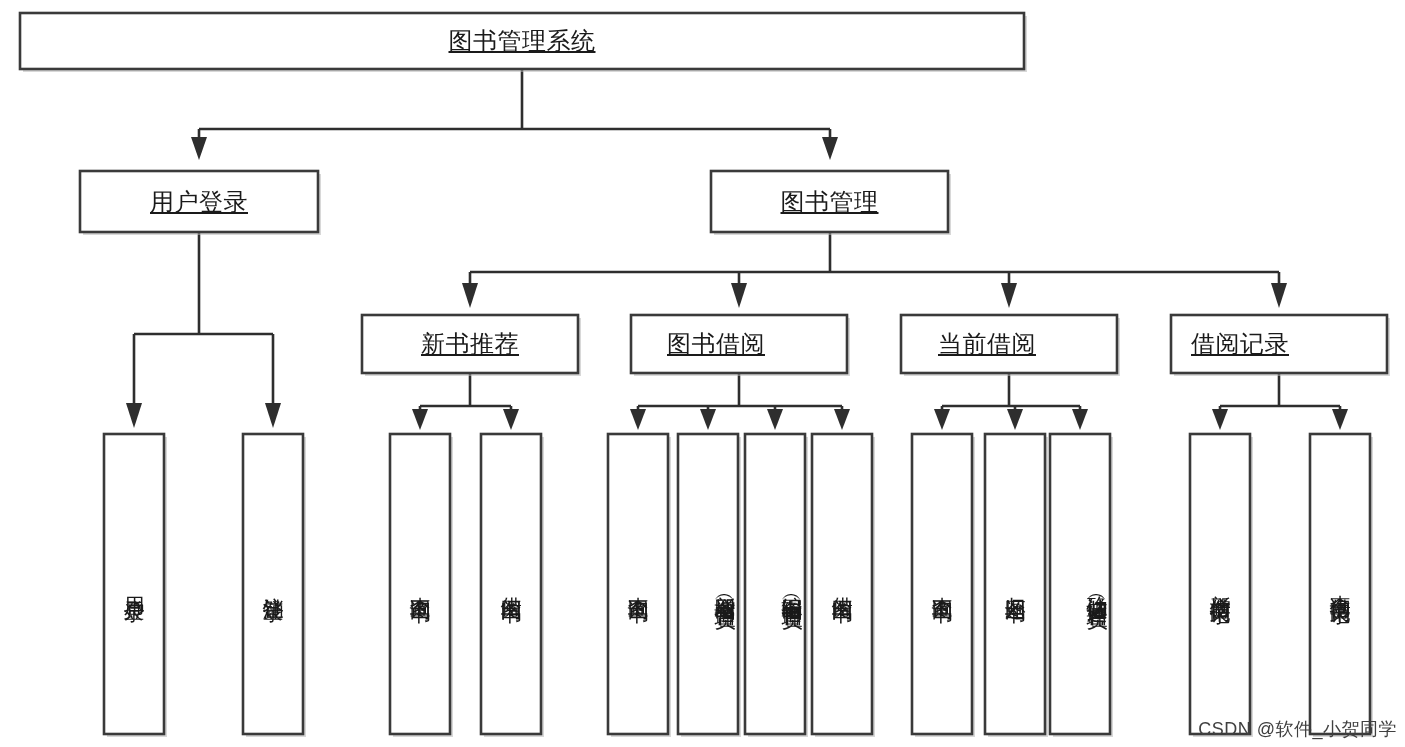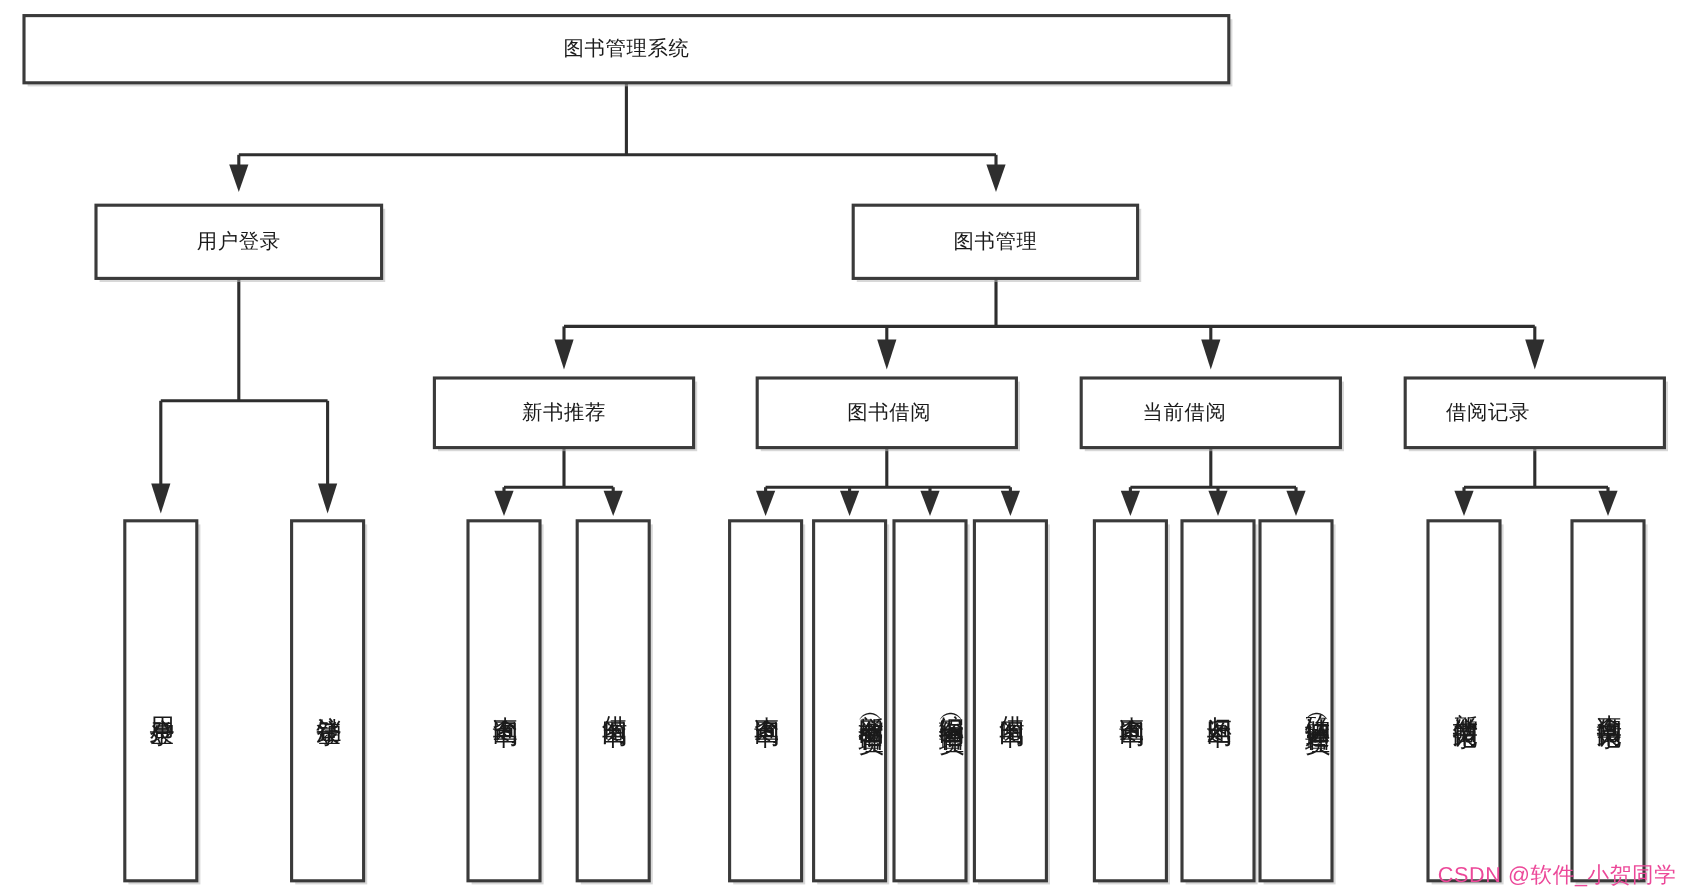--- a/index.html
+++ b/index.html
@@ -48,38 +48,39 @@
     position: absolute;
     display: flex;
     align-items: center;
     justify-content: center;
     color: #1a1a1a;
     font-family: "Liberation Sans", "DejaVu Sans", sans-serif;
     pointer-events: none;
     box-sizing: border-box;
   }
   .label-h {
-    font-size: 17px;
+    font-size: 24px;
     line-height: 1.15;
     letter-spacing: 0.5px;
+    text-decoration: underline;
   }
   .label-v {
     writing-mode: vertical-rl;
     text-orientation: upright;
     font-size: 21px;
     line-height: 1.25;
     letter-spacing: 2px;
     white-space: nowrap;
   }
   .watermark {
     position: absolute;
     right: 8px;
     bottom: 6px;
     font-size: 18px;
-    color: #ec4899;
+    color: #404040;
     font-family: "Liberation Sans", "DejaVu Sans", sans-serif;
     letter-spacing: 0.5px;
     user-select: none;
   }
 </style>
 </head>
 <body>
 
 <div id="diagram-root">
 
@@ -225,21 +226,21 @@
       <rect class="node-box" x="1310" y="434" width="60" height="300"></rect>
     </g>
   </svg>
 
   <div class="node-label label-h" style="left:20px; top:13px; width:1004px; height:56px;">图书管理系统</div>
 
   <div class="node-label label-h" style="left:80px; top:171px; width:238px; height:61px;">用户登录</div>
   <div class="node-label label-h" style="left:362px; top:315px; width:216px; height:58px;">新书推荐</div>
 
   <div class="node-label label-h" style="left:711px; top:171px; width:237px; height:61px;">图书管理</div>
-  <div class="node-label label-h" style="left:635px; top:315px; width:212px; height:58px;">图书借阅</div>
+  <div class="node-label label-h" style="left:610px; top:315px; width:212px; height:58px;">图书借阅</div>
   <div class="node-label label-h" style="left:901px; top:315px; width:172px; height:58px;">当前借阅</div>
   <div class="node-label label-h" style="left:1132px; top:315px; width:216px; height:58px;">借阅记录</div>
 
   <div class="node-label label-v" style="left:104px; top:434px; width:60px; height:300px;">用户登录</div>
   <div class="node-label label-v" style="left:243px; top:434px; width:60px; height:300px;">注销登录</div>
   <div class="node-label label-v" style="left:390px; top:434px; width:60px; height:300px;">查询图书</div>
   <div class="node-label label-v" style="left:481px; top:434px; width:60px; height:300px;">借阅图书</div>
   <div class="node-label label-v" style="left:608px; top:434px; width:60px; height:300px;">查询图书</div>
   <div class="node-label label-v" style="left:678px; top:434px; width:60px; height:300px; align-items:flex-start; padding-top:8px;">新增图书（管理员）</div>
   <div class="node-label label-v" style="left:745px; top:434px; width:60px; height:300px; align-items:flex-start; padding-top:8px;">编辑图书（管理员）</div>

